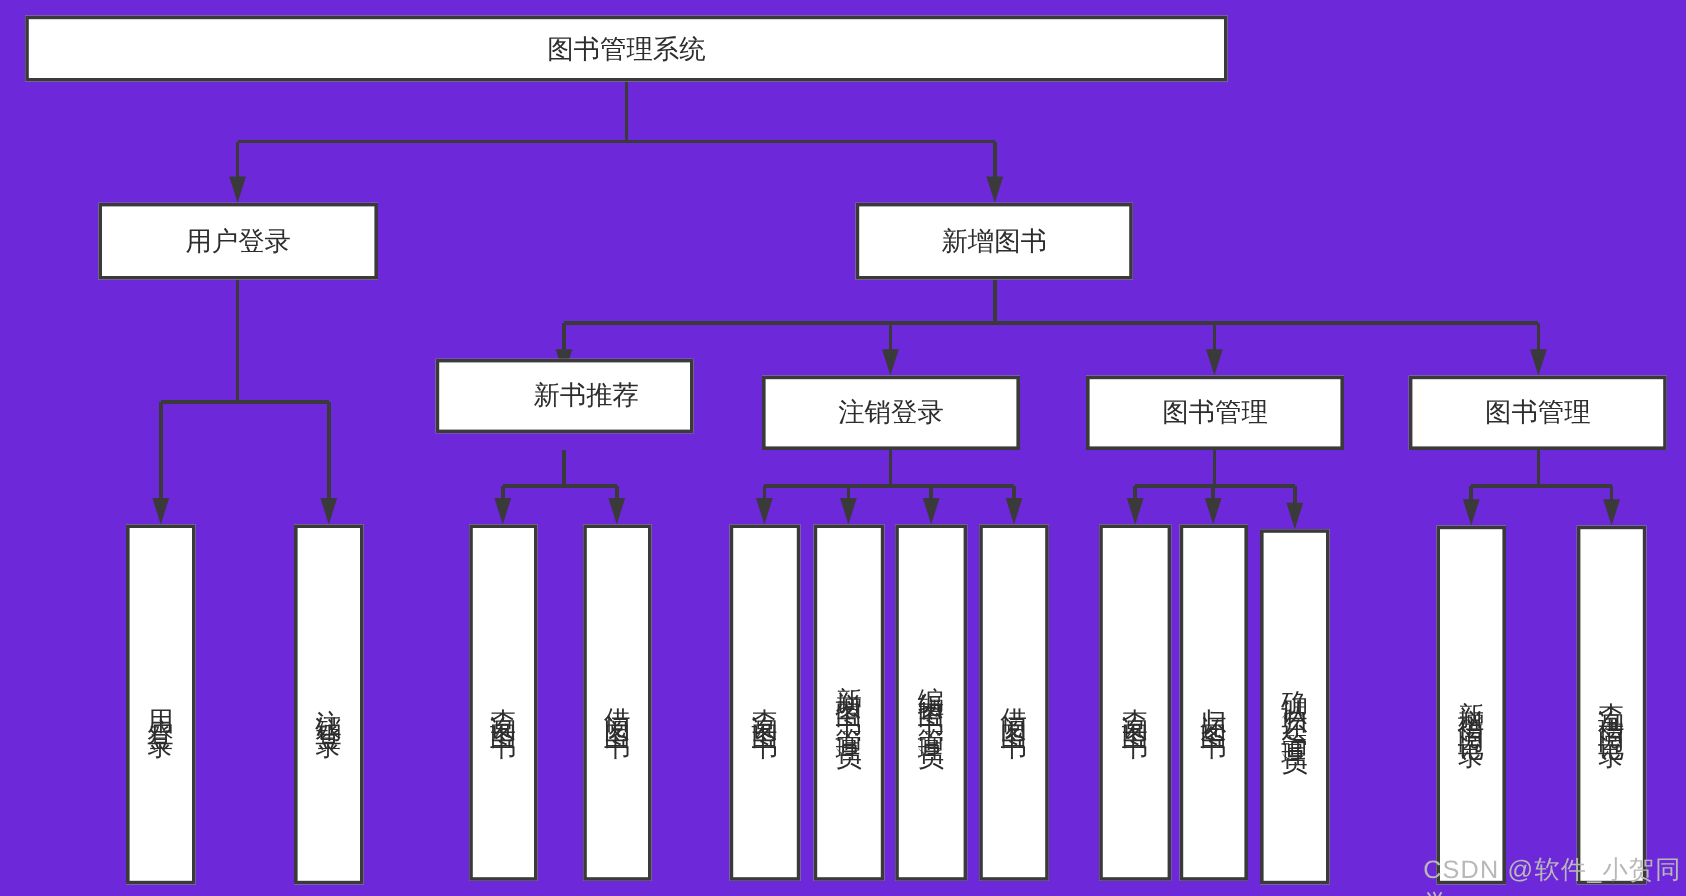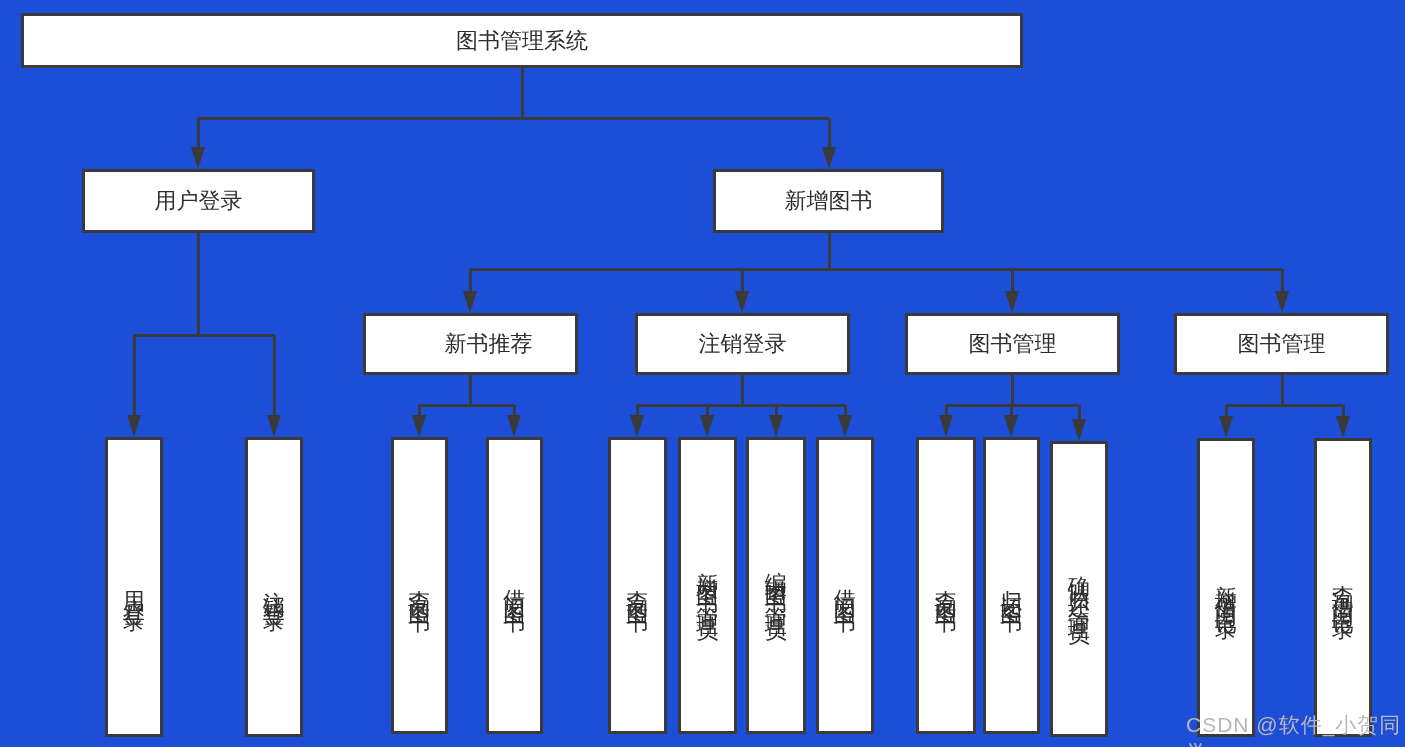--- a/index.html
+++ b/index.html
@@ -1,20 +1,20 @@
 <!DOCTYPE html>
 <html><head>
 <meta charset="utf-8">
 <style>
   html, body { margin: 0; padding: 0; background: #ffffff; }
   .stage {
     position: relative;
     width: 1405px;
     height: 747px;
-    background: #1d4ed8;
+    background: #6d28d9;
     overflow: hidden;
     font-family: "Liberation Sans", sans-serif;
   }
   .stage svg {
     position: absolute;
     left: 0; top: 0;
     width: 1405px; height: 747px;
   }
   .node {
     position: absolute;
@@ -114,21 +114,21 @@
         <line x1="1226" y1="405" x2="1226" y2="420" shape-rendering="crispEdges"></line>
         <polygon points="1219,416 1233,416 1226,438" stroke="none"></polygon>
         <line x1="1343" y1="405" x2="1343" y2="420" shape-rendering="crispEdges"></line>
         <polygon points="1336,416 1350,416 1343,438" stroke="none"></polygon>
       </g>
     </svg>
   <div id="nodes">
       <div class="node h" style="left: 21px; top: 13px; width: 1002px; height: 55px;">图书管理系统</div>
       <div class="node h" style="left: 82px; top: 169px; width: 233px; height: 64px;">用户登录</div>
       <div class="node h" style="left: 713px; top: 169px; width: 231px; height: 64px;">新增图书</div>
-      <div class="node h" style="left: 363px; top: 313px; width: 215px; height: 62px; padding-left: 36px;">新书推荐</div>
+      <div class="node h" style="left: 363px; top: 299px; width: 215px; height: 62px; padding-left: 36px;">新书推荐</div>
       <div class="node h" style="left: 635px; top: 313px; width: 215px; height: 62px;">注销登录</div>
       <div class="node h" style="left: 905px; top: 313px; width: 215px; height: 62px;">图书管理</div>
       <div class="node h" style="left: 1174px; top: 313px; width: 215px; height: 62px;">图书管理</div>
       <div class="node v" style="left: 105px; top: 437px; width: 58px; height: 300px;">用户登录</div>
       <div class="node v" style="left: 245px; top: 437px; width: 58px; height: 300px;">注销登录</div>
       <div class="node v" style="left: 391px; top: 437px; width: 57px; height: 297px;">查询图书</div>
       <div class="node v" style="left: 486px; top: 437px; width: 57px; height: 297px;">借阅图书</div>
       <div class="node v" style="left: 608px; top: 437px; width: 59px; height: 297px;">查询图书</div>
       <div class="node v" style="left: 678px; top: 437px; width: 59px; height: 297px;">新增图书（管理员）</div>
       <div class="node v" style="left: 746px; top: 437px; width: 60px; height: 297px;">编辑图书（管理员）</div>

